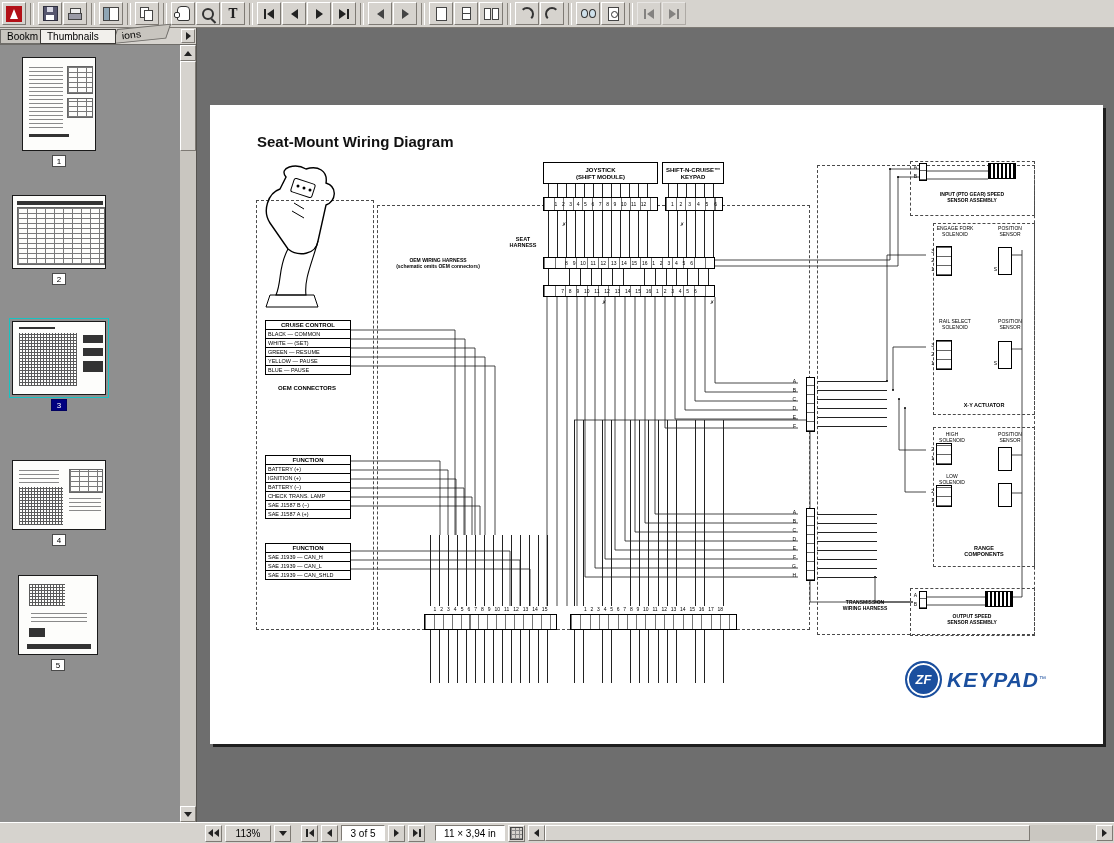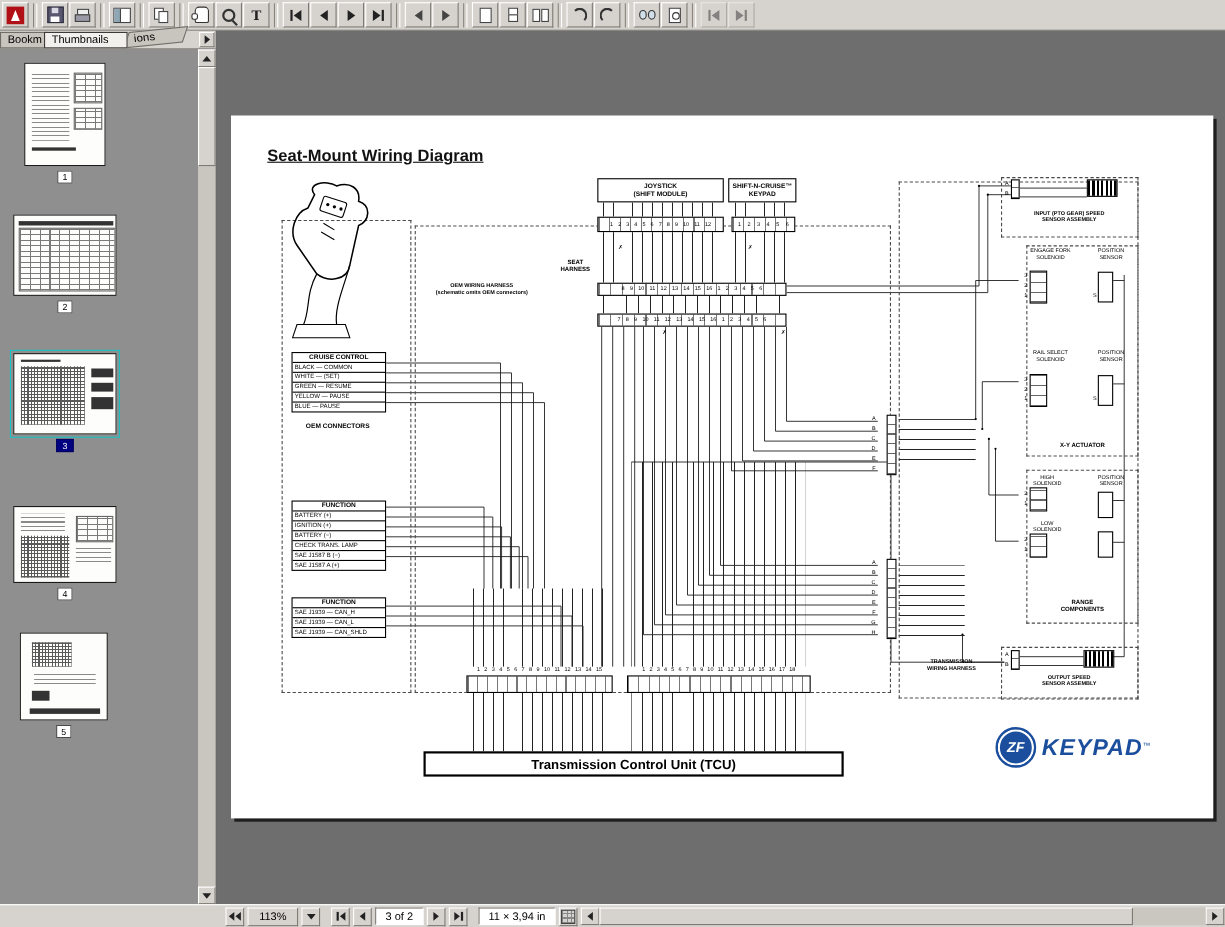--- a/index.html
+++ b/index.html
@@ -345,21 +345,21 @@
       <div class="bundle-h" style="left:607px;top:409px;width:60px;height:66px;"></div>
 
       <div class="dash" style="left:46px;top:95px;width:118px;height:430px;"></div>
       <div class="dash" style="left:167px;top:100px;width:433px;height:425px;"></div>
       <div class="dash" style="left:607px;top:60px;width:218px;height:470px;"></div>
       <div class="dash" style="left:700px;top:56px;width:125px;height:55px;"></div>
       <div class="dash" style="left:723px;top:118px;width:102px;height:192px;"></div>
       <div class="dash" style="left:723px;top:322px;width:102px;height:140px;"></div>
       <div class="dash" style="left:700px;top:483px;width:125px;height:48px;"></div>
 
-      <div class="dtitle" style="left:33px;top:28px;text-decoration:underline;">Seat-Mount Wiring Diagram</div>
+      <div class="dtitle" style="left:47px;top:28px;">Seat-Mount Wiring Diagram</div>
 
       <svg class="abs" style="left:38px;top:58px;" width="130" height="150" viewBox="0 0 130 150">
         <path d="M38,14 C30,4 48,0 58,6 C70,2 80,8 78,20 C90,24 88,38 78,42 L70,78 C68,92 50,94 40,86 L22,60 C14,48 20,30 32,26 Z" fill="none" stroke="#000" stroke-width="1.4"></path>
         <rect x="44" y="18" width="22" height="14" rx="2" transform="rotate(18 55 25)" fill="none" stroke="#000"></rect>
         <circle cx="50" cy="23" r="1.5" fill="#000"></circle>
           <circle cx="56" cy="25" r="1.5" fill="#000"></circle>
           <circle cx="62" cy="27" r="1.5" fill="#000"></circle>
         <path d="M40,86 C30,104 34,118 28,132 L58,132 C56,116 64,100 70,78" fill="none" stroke="#000" stroke-width="1.1"></path>
         <path d="M22,132 L66,132 L70,144 L18,144 Z" fill="none" stroke="#000"></path>
         <path d="M46,40 l10,6 M44,48 l12,7" stroke="#000"></path>
@@ -419,21 +419,20 @@
         <div class="mt-row">SAE J1939 — CAN_H</div>
         <div class="mt-row">SAE J1939 — CAN_L</div>
         <div class="mt-row">SAE J1939 — CAN_SHLD</div>
       </div>
 
       <div class="pinrow ws26" style="left:214px;top:501px;width:133px;">1 2 3 4 5 6 7 8 9 10 11 12 13 14 15</div>
       <div class="strip g89" style="left:214px;top:509px;width:133px;height:16px;"></div>
       <div class="pinrow ws24" style="left:360px;top:501px;width:167px;">1 2 3 4 5 6 7 8 9 10 11 12 13 14 15 16 17 18</div>
       <div class="strip g93" style="left:360px;top:509px;width:167px;height:16px;"></div>
 
-      <div class="tcu" style="left:175px;top:578px;width:382px;height:23px;">Transmission Control Unit (TCU)</div>
 
       <div class="pincol" style="left:576px;top:272px;width:10px;">A
 B
 C
 D
 E
 F</div>
       <div class="connv" style="left:596px;top:272px;width:9px;height:55px;"></div>
       <div class="pincol" style="left:576px;top:403px;width:10px;">A
 B
@@ -528,21 +527,21 @@
     <div class="sb-btn raised">
         <span class="flexrow">
           <span class="bar-v" style="height:8px;"></span>
           <span class="t-l-s"></span>
         </span>
       </div>
     <div class="sb-btn raised">
         <span class="t-l-s"></span>
       </div>
     <div class="sb-box sunken" style="min-width:44px;">
-        <span>3 of 2</span>
+        <span>3 of 5</span>
       </div>
     <div class="sb-btn raised">
         <span class="t-r-s"></span>
       </div>
     <div class="sb-btn raised">
         <span class="flexrow">
           <span class="t-r-s"></span>
           <span class="bar-v" style="height:8px;"></span>
         </span>
       </div>

